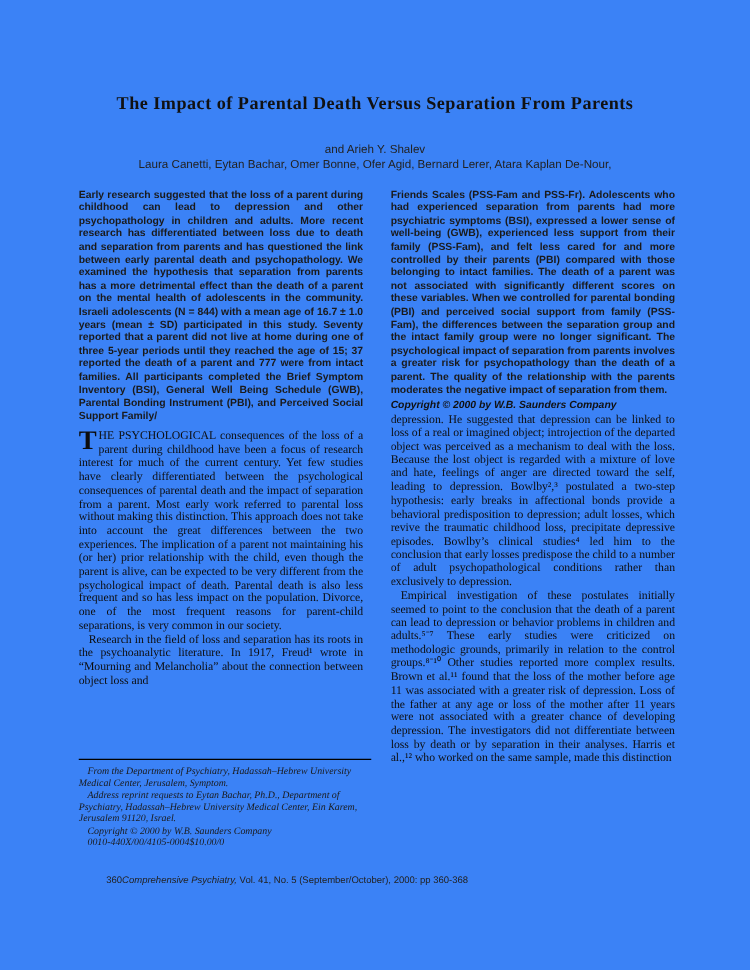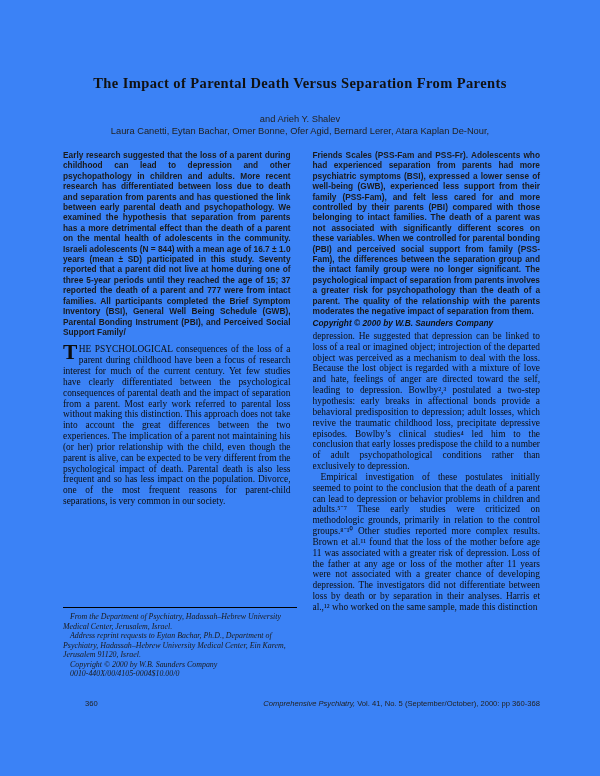--- a/index.html
+++ b/index.html
@@ -67,21 +67,21 @@
     font-family:"Liberation Serif", serif;
     font-style:italic;
     font-size:7.9px; line-height:9.5px;
     color:#1a1a1a;
   }
   .footnote p { margin:0; }
   .footnote p.fnindent { text-indent:7px; }
   .footnote p.fnblock { padding-left:7px; }
   .footer {
     position:absolute; top:699px; left:63px; width:477px;
-    display:flex; justify-content:space-between; align-items:baseline;
+    display:flex; justify-content:flex-start; align-items:baseline;
     font-family:"Liberation Sans", sans-serif;
     font-size:7.6px;
     color:#222;
   }
   .footer .pagenum { padding-left:22px; }
   .footer .journal-line { text-align:right; }
   .journal-name { font-style:italic; }
 </style>
 </head>
 <body>
@@ -96,36 +96,37 @@
     <div>and Arieh Y. Shalev</div>
     <div>Laura Canetti, Eytan Bachar, Omer Bonne, Ofer Agid, Bernard Lerer, Atara Kaplan De-Nour,</div>
   </div>
 
   <div class="columns">
 
     <div class="col">
       <div class="abstract">Early research suggested that the loss of a parent during childhood can lead to depression and other psychopathology in children and adults. More recent research has differentiated between loss due to death and separation from parents and has questioned the link between early parental death and psychopathology. We examined the hypothesis that separation from parents has a more detrimental effect than the death of a parent on the mental health of adolescents in the community. Israeli adolescents (N = 844) with a mean age of 16.7 ± 1.0 years (mean ± SD) participated in this study. Seventy reported that a parent did not live at home during one of three 5-year periods until they reached the age of 15; 37 reported the death of a parent and 777 were from intact families. All participants completed the Brief Symptom Inventory (BSI), General Well Being Schedule (GWB), Parental Bonding Instrument (PBI), and Perceived Social Support Family/</div>
       <div class="bodytext left-body">
         <p><span class="dropcap">T</span><span>HE PSYCHOLOGICAL consequences of the loss of a parent during childhood have been a focus of research interest for much of the current century. Yet few studies have clearly differentiated between the psychological consequences of parental death and the impact of separation from a parent. Most early work referred to parental loss without making this distinction. This approach does not take into account the great differences between the two experiences. The implication of a parent not maintaining his (or her) prior relationship with the child, even though the parent is alive, can be expected to be very different from the psychological impact of death. Parental death is also less frequent and so has less impact on the population. Divorce, one of the most frequent reasons for parent-child separations, is very common in our society.</span></p>
+        <p class="indent">Research in the field of loss and separation has its roots in the psychoanalytic literature. In 1917, Freud¹ wrote in “Mourning and Melancholia” about the connection between object loss and</p>
       </div>
     </div>
 
     <div class="col">
       <div class="abstract">Friends Scales (PSS-Fam and PSS-Fr). Adolescents who had experienced separation from parents had more psychiatric symptoms (BSI), expressed a lower sense of well-being (GWB), experienced less support from their family (PSS-Fam), and felt less cared for and more controlled by their parents (PBI) compared with those belonging to intact families. The death of a parent was not associated with significantly different scores on these variables. When we controlled for parental bonding (PBI) and perceived social support from family (PSS-Fam), the differences between the separation group and the intact family group were no longer significant. The psychological impact of separation from parents involves a greater risk for psychopathology than the death of a parent. The quality of the relationship with the parents moderates the negative impact of separation from them.</div>
       <div class="abstract-copyright">Copyright © 2000 by W.B. Saunders Company</div>
       <div class="bodytext right-body">
         <p>depression. He suggested that depression can be linked to loss of a real or imagined object; introjection of the departed object was perceived as a mechanism to deal with the loss. Because the lost object is regarded with a mixture of love and hate, feelings of anger are directed toward the self, leading to depression. Bowlby²,³ postulated a two-step hypothesis: early breaks in affectional bonds provide a behavioral predisposition to depression; adult losses, which revive the traumatic childhood loss, precipitate depressive episodes. Bowlby’s clinical studies⁴ led him to the conclusion that early losses predispose the child to a number of adult psychopathological conditions rather than exclusively to depression.</p>
         <p class="indent">Empirical investigation of these postulates initially seemed to point to the conclusion that the death of a parent can lead to depression or behavior problems in children and adults.⁵⁻⁷ These early studies were criticized on methodologic grounds, primarily in relation to the control groups.⁸⁻¹⁰ Other studies reported more complex results. Brown et al.¹¹ found that the loss of the mother before age 11 was associated with a greater risk of depression. Loss of the father at any age or loss of the mother after 11 years were not associated with a greater chance of developing depression. The investigators did not differentiate between loss by death or by separation in their analyses. Harris et al.,¹² who worked on the same sample, made this distinction</p>
       </div>
     </div>
 
   </div>
 
   <div class="footnote">
-    <p class="fnindent">From the Department of Psychiatry, Hadassah–Hebrew University Medical Center, Jerusalem, Israel.</p>
+    <p class="fnindent">From the Department of Psychiatry, Hadassah–Hebrew University Medical Center, Jerusalem, Symptom.</p>
     <p class="fnindent">Address reprint requests to Eytan Bachar, Ph.D., Department of Psychiatry, Hadassah–Hebrew University Medical Center, Ein Karem, Jerusalem 91120, Israel.</p>
     <p class="fnblock">Copyright © 2000 by W.B. Saunders Company</p>
     <p class="fnblock">0010-440X/00/4105-0004$10.00/0</p>
   </div>
 
   <div class="footer">
     <span class="pagenum">360</span>
     <span class="journal-line"><span class="journal-name">Comprehensive Psychiatry,</span><span> Vol. 41, No. 5 (September/October), 2000: pp 360-368</span></span>
   </div>
 

